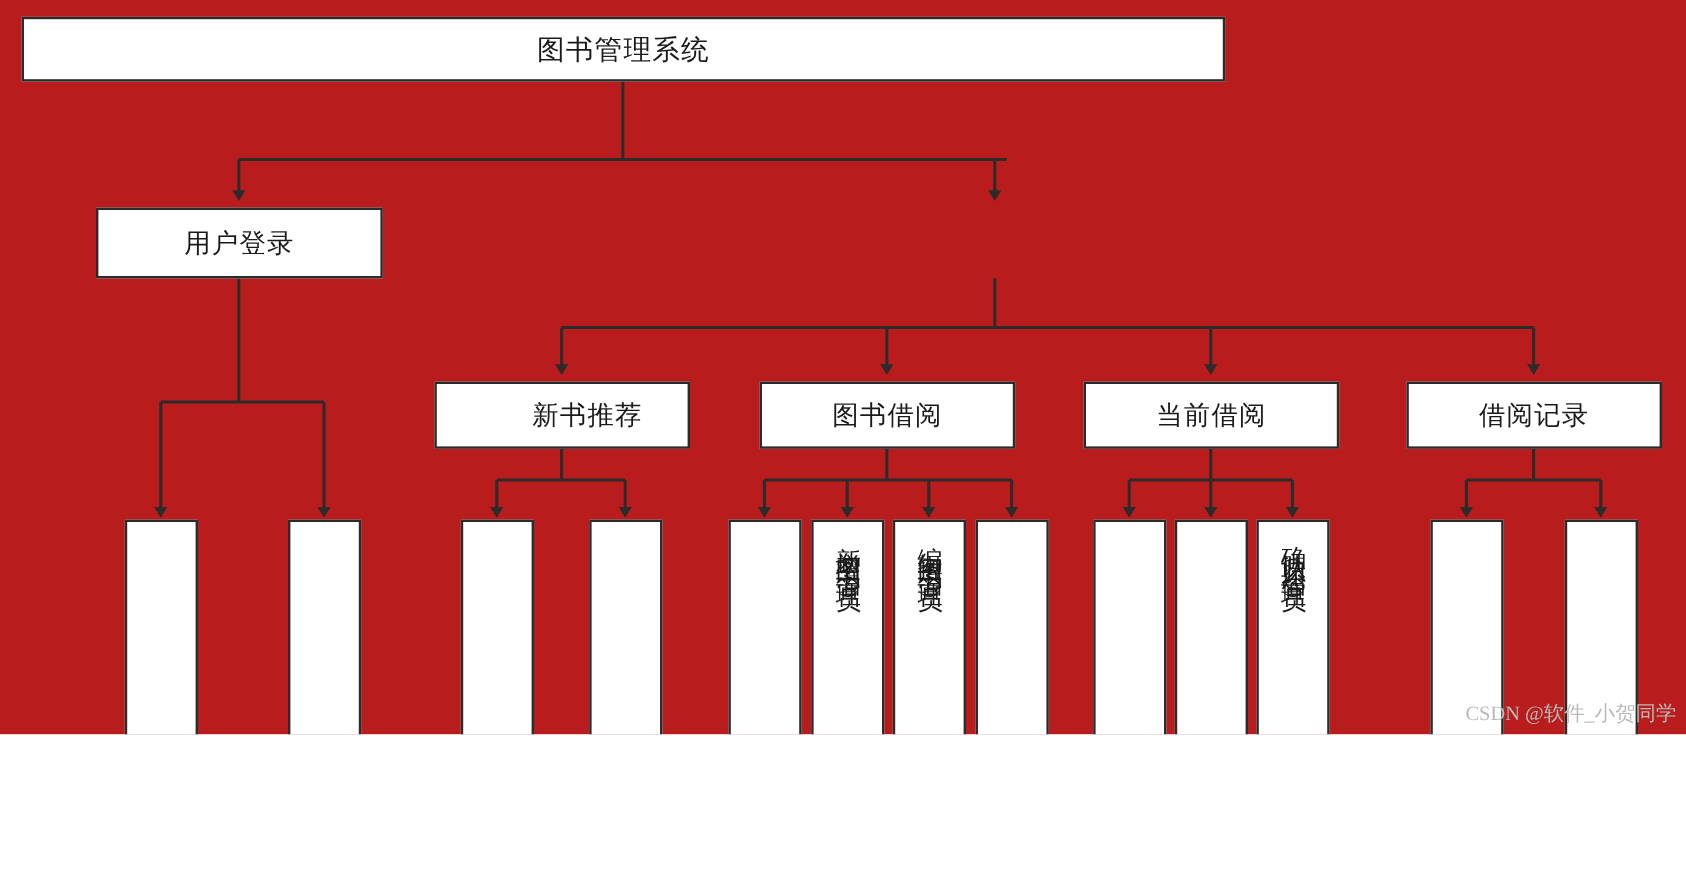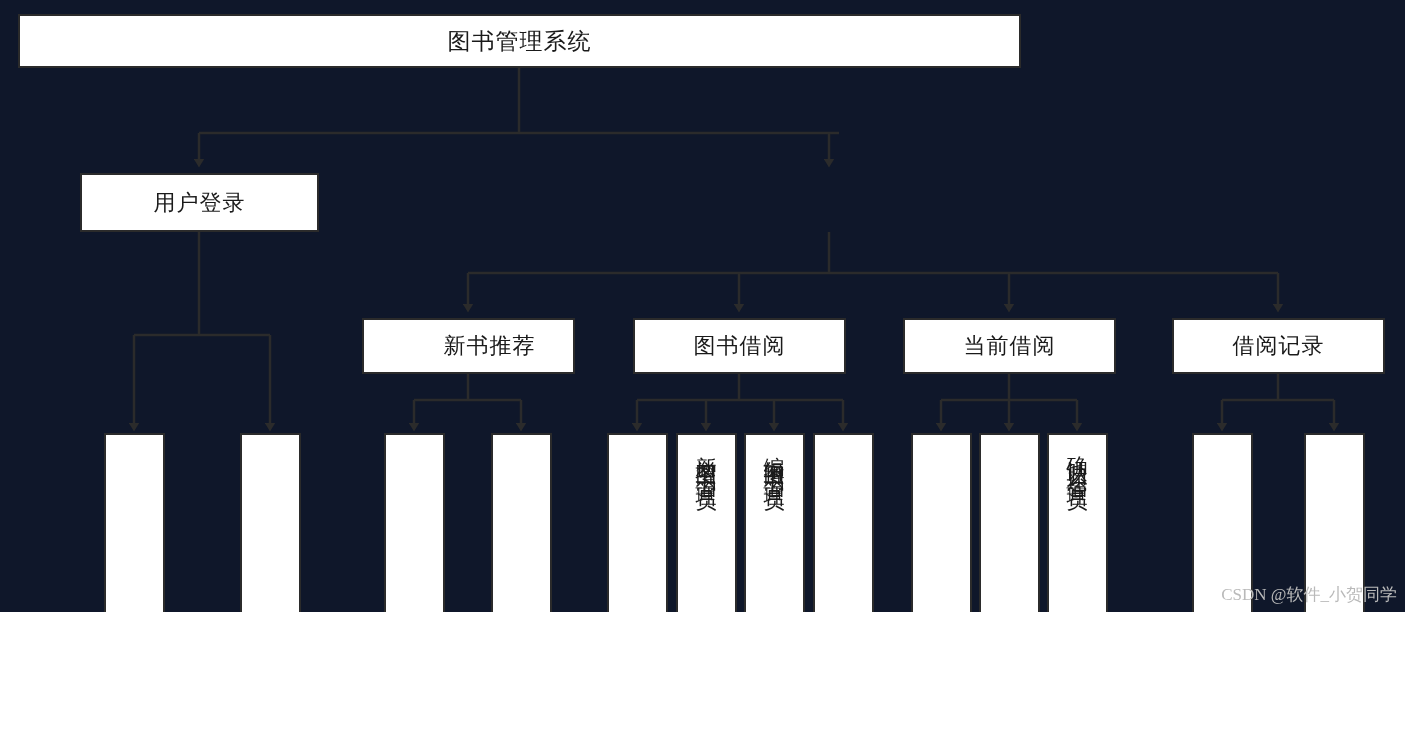--- a/index.html
+++ b/index.html
@@ -8,21 +8,21 @@
     background: #ffffff;
   }
   body {
     font-family: "Liberation Sans", "DejaVu Sans", sans-serif;
     color: #1a1a1a;
   }
   #canvas {
     position: relative;
     width: 1405px;
     height: 612px;
-    background: #0f172a;
+    background: #b91c1c;
     overflow: hidden;
   }
   svg.connectors {
     position: absolute;
     left: 0;
     top: 0;
     width: 1405px;
     height: 747px;
     pointer-events: none;
   }

